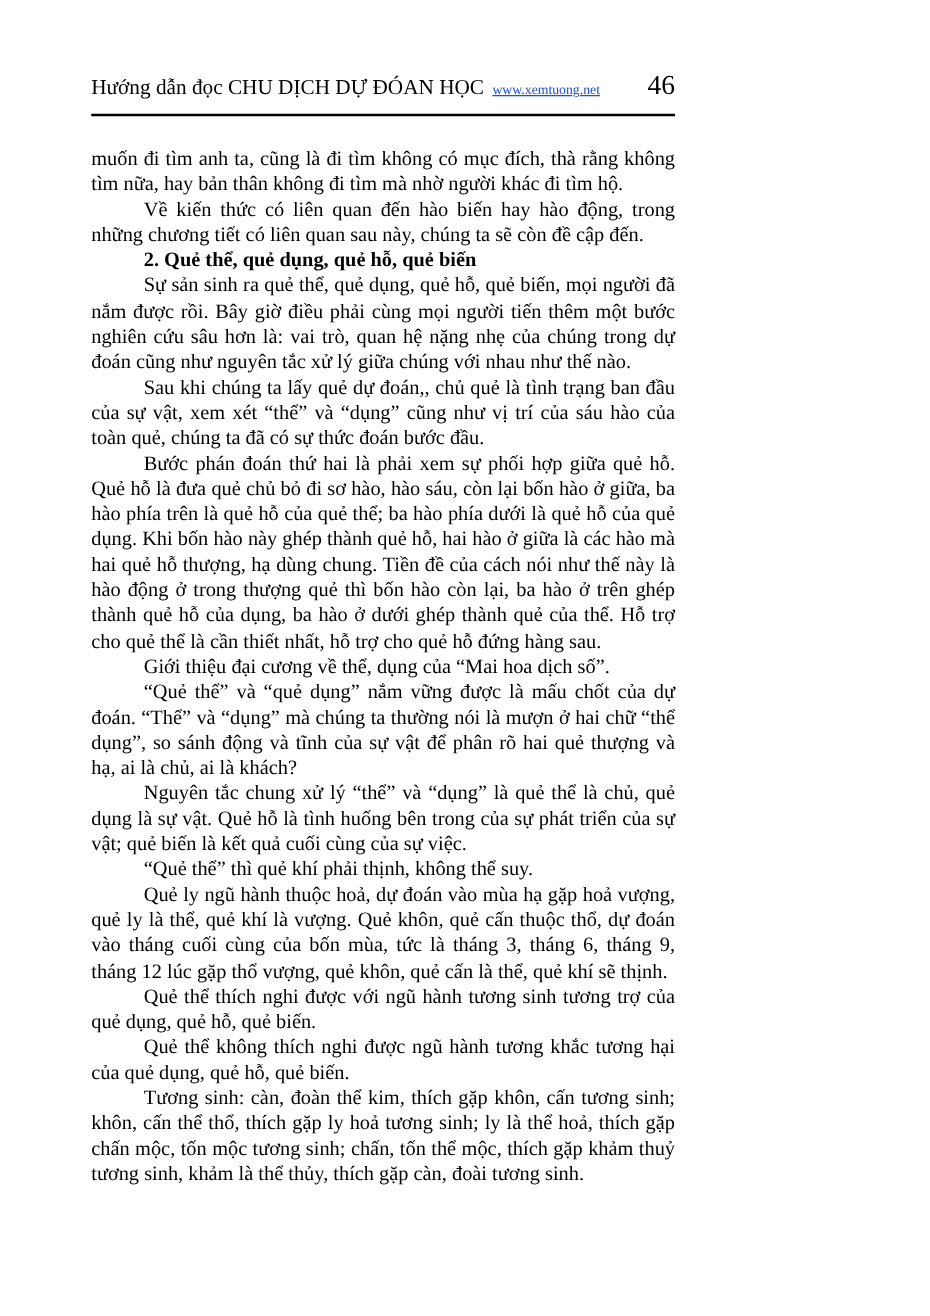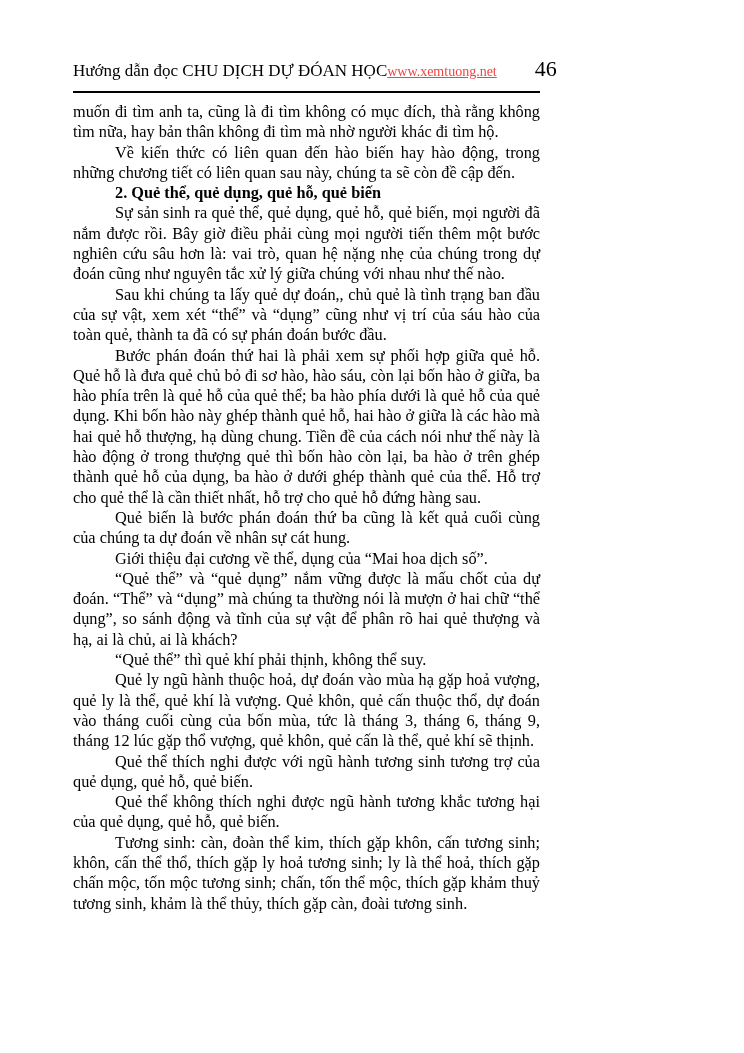--- a/index.html
+++ b/index.html
@@ -29,36 +29,36 @@
   }
   .header-title {
     white-space: nowrap;
   }
   .header-right {
     display: flex;
     align-items: baseline;
     gap: 38px;
   }
   .header-link {
-    color: #ef4444;
+    color: #1d4ed8;
     text-decoration: underline;
     cursor: pointer;
-    font-size: 14px;
+    font-size: 11px;
     margin-top: 20px;
   }
   .page-number {
     font-size: 22px;
   }
   .header-rule {
     border: none;
     border-top: 2px solid #000000;
     margin: 9px 0 0 0;
   }
   .doc-body {
-    margin-top: 9px;
+    margin-top: 24px;
     font-size: 16.3px;
     line-height: 20.3px;
     text-align: justify;
   }
   .para {
     margin: 0;
     text-indent: 42px;
   }
   .para.no-indent {
     text-indent: 0;
@@ -77,24 +77,24 @@
       <a class="header-link" href="#">www.xemtuong.net</a>
       <span class="page-number">46</span>
     </span>
   </div>
   <hr class="header-rule">
   <div class="doc-body" id="body-container">
       <p class="para no-indent">muốn đi tìm anh ta, cũng là đi tìm không có mục đích, thà rằng không tìm nữa, hay bản thân không đi tìm mà nhờ người khác đi tìm hộ.</p>
       <p class="para">Về kiến thức có liên quan đến hào biến hay hào động, trong những chương tiết có liên quan sau này, chúng ta sẽ còn đề cập đến.</p>
       <p class="para heading">2. Quẻ thể, quẻ dụng, quẻ hỗ, quẻ biến</p>
       <p class="para">Sự sản sinh ra quẻ thể, quẻ dụng, quẻ hỗ, quẻ biến, mọi người đã nắm được rồi. Bây giờ điều phải cùng mọi người tiến thêm một bước nghiên cứu sâu hơn là: vai trò, quan hệ nặng nhẹ của chúng trong dự đoán cũng như nguyên tắc xử lý giữa chúng với nhau như thế nào.</p>
-      <p class="para">Sau khi chúng ta lấy quẻ dự đoán,, chủ quẻ là tình trạng ban đầu của sự vật, xem xét “thể” và “dụng” cũng như vị trí của sáu hào của toàn quẻ, thành ta đã có sự phán đoán bước đầu.</p>
+      <p class="para">Sau khi chúng ta lấy quẻ dự đoán,, chủ quẻ là tình trạng ban đầu của sự vật, xem xét “thể” và “dụng” cũng như vị trí của sáu hào của toàn quẻ, chúng ta đã có sự thức đoán bước đầu.</p>
       <p class="para">Bước phán đoán thứ hai là phải xem sự phối hợp giữa quẻ hỗ. Quẻ hỗ là đưa quẻ chủ bỏ đi sơ hào, hào sáu, còn lại bốn hào ở giữa, ba hào phía trên là quẻ hỗ của quẻ thể; ba hào phía dưới là quẻ hỗ của quẻ dụng. Khi bốn hào này ghép thành quẻ hỗ, hai hào ở giữa là các hào mà hai quẻ hỗ thượng, hạ dùng chung. Tiền đề của cách nói như thế này là hào động ở trong thượng quẻ thì bốn hào còn lại, ba hào ở trên ghép thành quẻ hỗ của dụng, ba hào ở dưới ghép thành quẻ của thể. Hỗ trợ cho quẻ thể là cần thiết nhất, hỗ trợ cho quẻ hỗ đứng hàng sau.</p>
-      <p class="para">Quẻ biến là bước phán đoán thứ ba cũng là kết quả cuối cùng của chúng ta dự đoán về nhân sự cát hung.</p>
       <p class="para">Giới thiệu đại cương về thể, dụng của “Mai hoa dịch số”.</p>
       <p class="para">“Quẻ thể” và “quẻ dụng” nắm vững được là mấu chốt của dự đoán. “Thể” và “dụng” mà chúng ta thường nói là mượn ở hai chữ “thể dụng”, so sánh động và tĩnh của sự vật để phân rõ hai quẻ thượng và hạ, ai là chủ, ai là khách?</p>
+      <p class="para">Nguyên tắc chung xử lý “thể” và “dụng” là quẻ thể là chủ, quẻ dụng là sự vật. Quẻ hỗ là tình huống bên trong của sự phát triển của sự vật; quẻ biến là kết quả cuối cùng của sự việc.</p>
       <p class="para">“Quẻ thể” thì quẻ khí phải thịnh, không thể suy.</p>
       <p class="para">Quẻ ly ngũ hành thuộc hoả, dự đoán vào mùa hạ gặp hoả vượng, quẻ ly là thể, quẻ khí là vượng. Quẻ khôn, quẻ cấn thuộc thổ, dự đoán vào tháng cuối cùng của bốn mùa, tức là tháng 3, tháng 6, tháng 9, tháng 12 lúc gặp thổ vượng, quẻ khôn, quẻ cấn là thể, quẻ khí sẽ thịnh.</p>
       <p class="para">Quẻ thể thích nghi được với ngũ hành tương sinh tương trợ của quẻ dụng, quẻ hỗ, quẻ biến.</p>
       <p class="para">Quẻ thể không thích nghi được ngũ hành tương khắc tương hại của quẻ dụng, quẻ hỗ, quẻ biến.</p>
       <p class="para">Tương sinh: càn, đoàn thể kim, thích gặp khôn, cấn tương sinh; khôn, cấn thể thổ, thích gặp ly hoả tương sinh; ly là thể hoả, thích gặp chấn mộc, tốn mộc tương sinh; chấn, tốn thể mộc, thích gặp khảm thuỷ tương sinh, khảm là thể thủy, thích gặp càn, đoài tương sinh.</p>
     </div>
 </div>
 
 </body></html>

